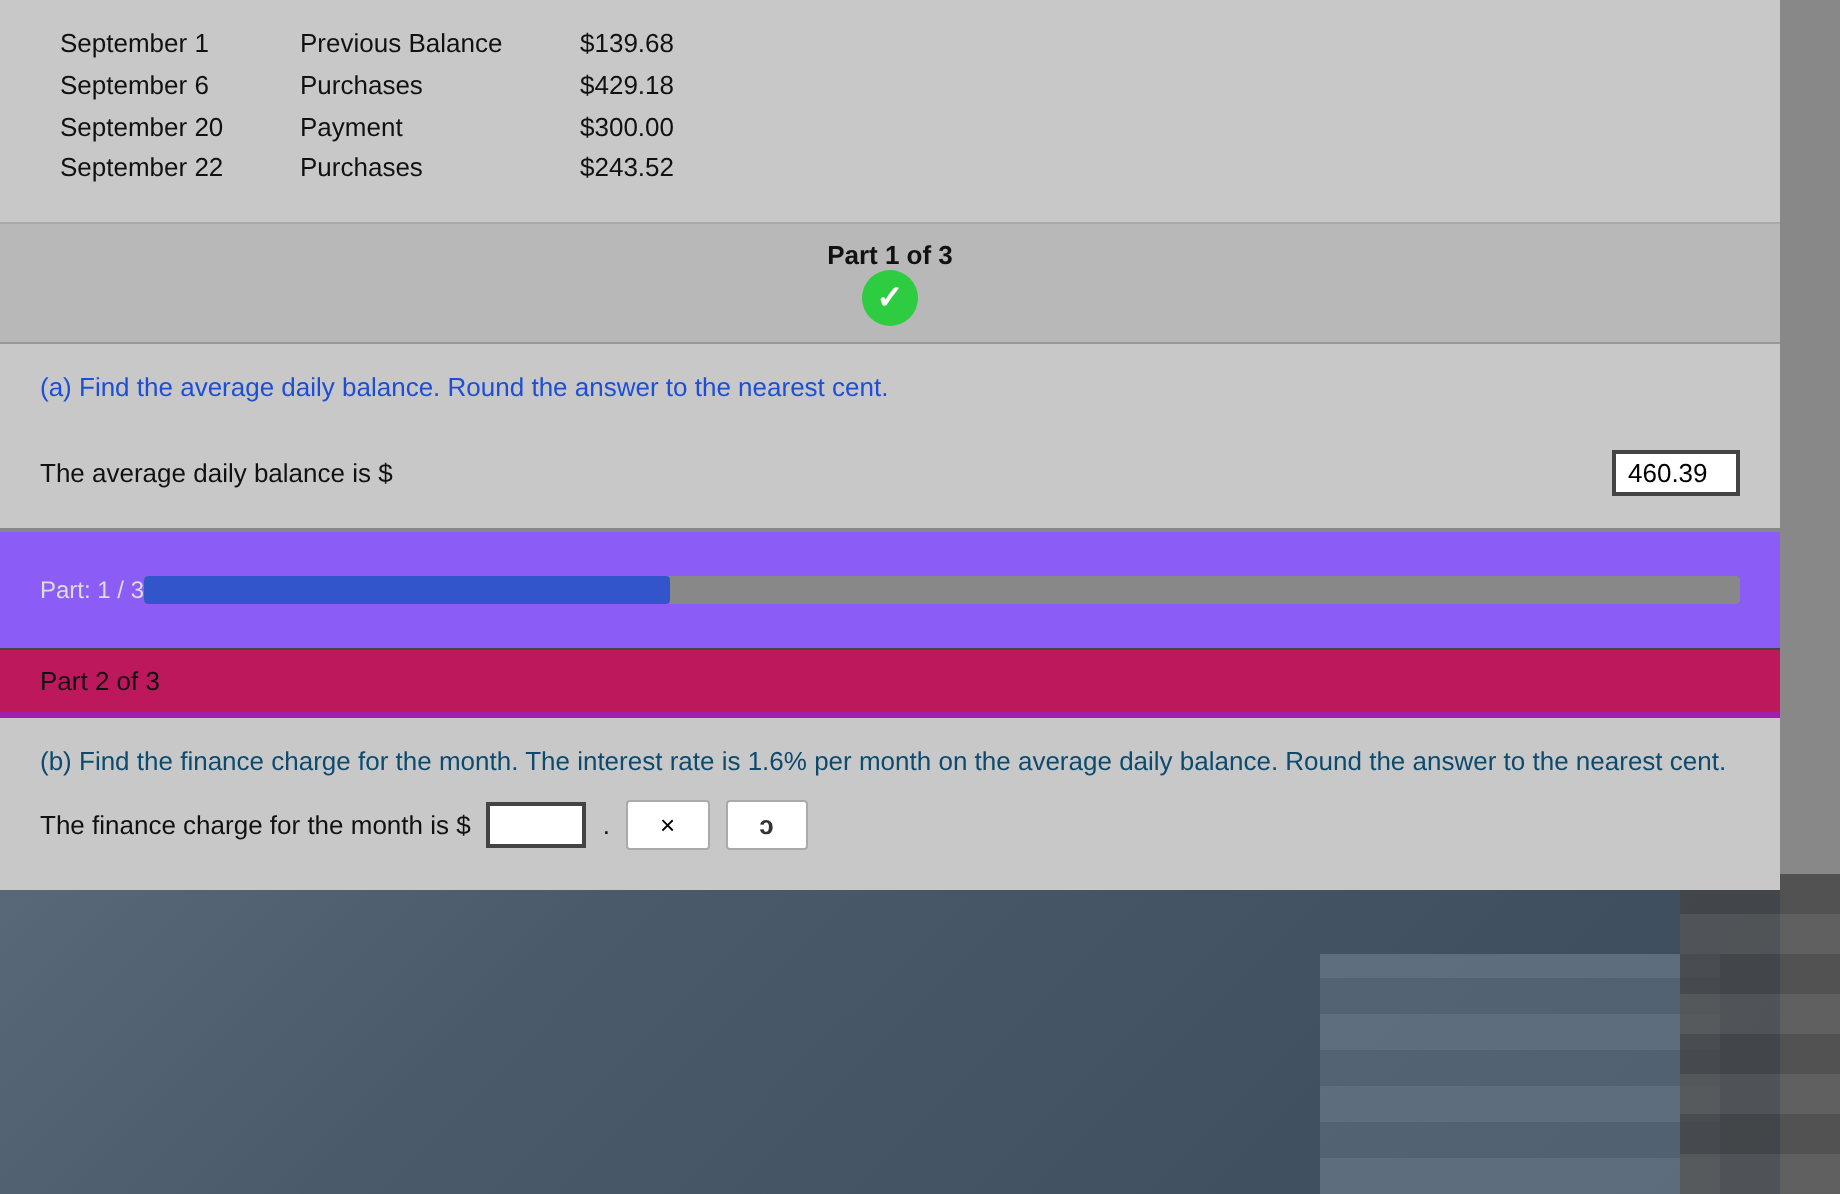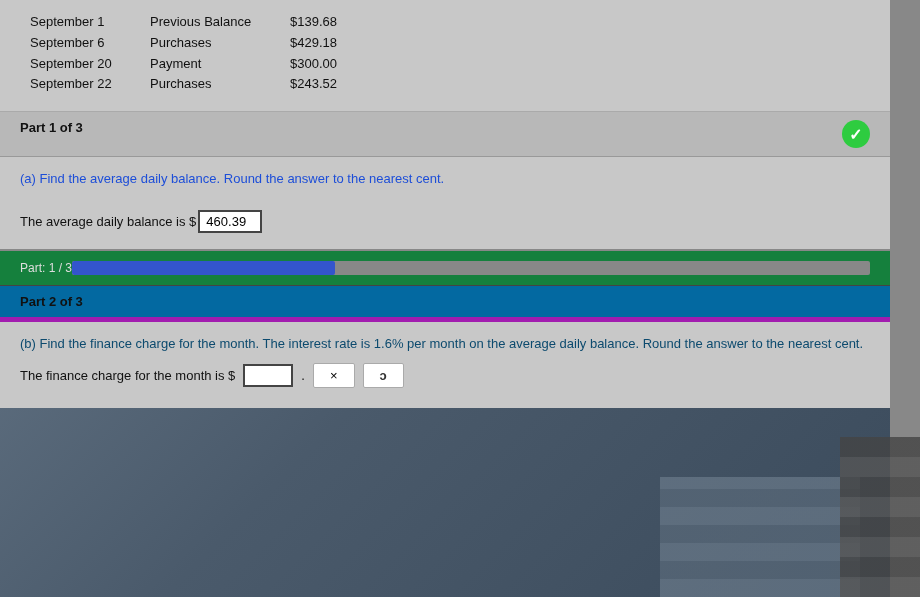--- a/index.html
+++ b/index.html
@@ -72,20 +72,22 @@
     
     .part-header {
       background: #b8b8b8;
       padding: 8px 20px;
       font-size: 13px;
       font-weight: bold;
       color: #111;
       border-bottom: 1px solid #999;
       display: flex;
       justify-content: space-between;
+      align-items: center;
+      flex-direction: column;
     }
 
     .check-icon {
       width: 28px;
       height: 28px;
       background: #2ecc40;
       border-radius: 50%;
       display: flex;
       align-items: center;
       justify-content: center;
@@ -105,35 +107,36 @@
       color: #1d4ed8;
       margin-bottom: 24px;
     }
 
     .answer-row {
       display: flex;
       align-items: center;
       font-size: 13px;
       color: #111;
       gap: 2px;
+      justify-content: space-between;
     }
 
     .answer-input {
       border: 2px solid #444;
       background: white;
       padding: 2px 6px;
       font-size: 13px;
       width: 64px;
       outline: none;
     }
 
     
     .progress-section {
-      background: #15803d;
-      padding: 10px 20px;
+      background: #8b5cf6;
+      padding: 22px 20px;
       display: flex;
       align-items: center;
       border-bottom: 1px solid #444;
     }
 
     .progress-label {
       font-size: 12px;
       color: #ddd;
       white-space: nowrap;
     }
@@ -147,26 +150,26 @@
     }
 
     .progress-bar-fill {
       height: 100%;
       background: #3355cc;
       border-radius: 2px;
     }
 
     
     .part2-header {
-      background: #0369a1;
+      background: #be185d;
       padding: 8px 20px;
       font-size: 13px;
-      font-weight: bold;
-      color: #111;
-      border-bottom: 5px solid #a21caf;
+      font-weight: normal;
+      color: #111;
+      border-bottom: 3px solid #a21caf;
     }
 
     .part2-question-section {
       background: #c8c8c8;
       padding: 14px 20px 20px 20px;
     }
 
     .part2-question-text {
       font-size: 13px;
       color: #0c4a6e;

